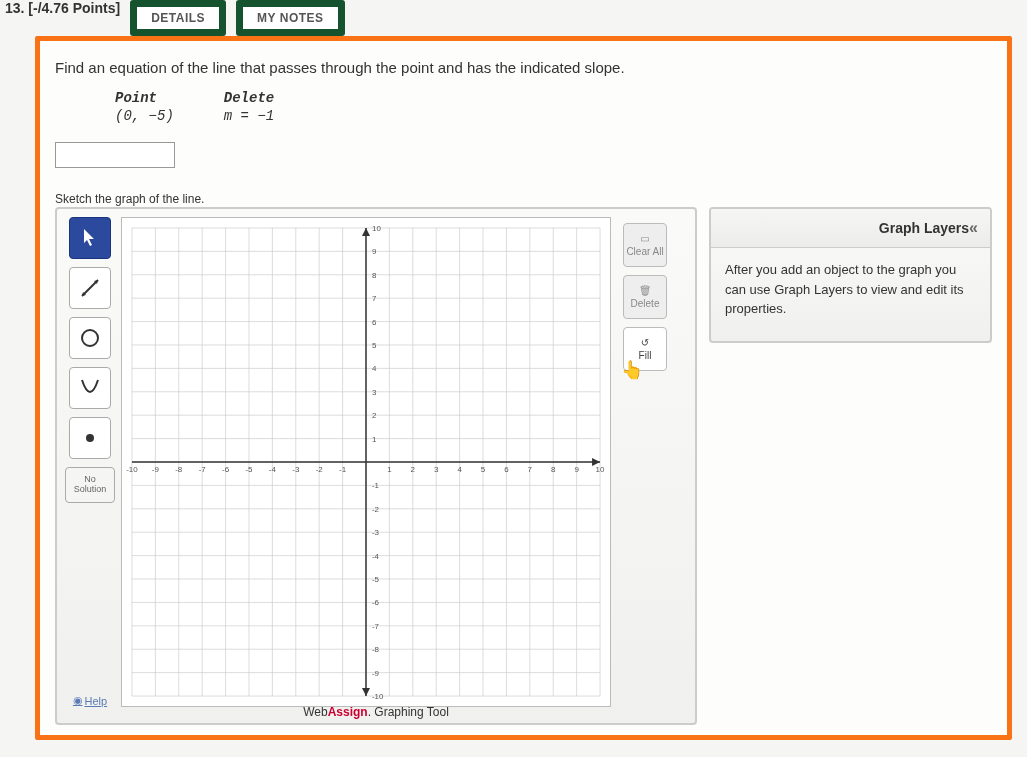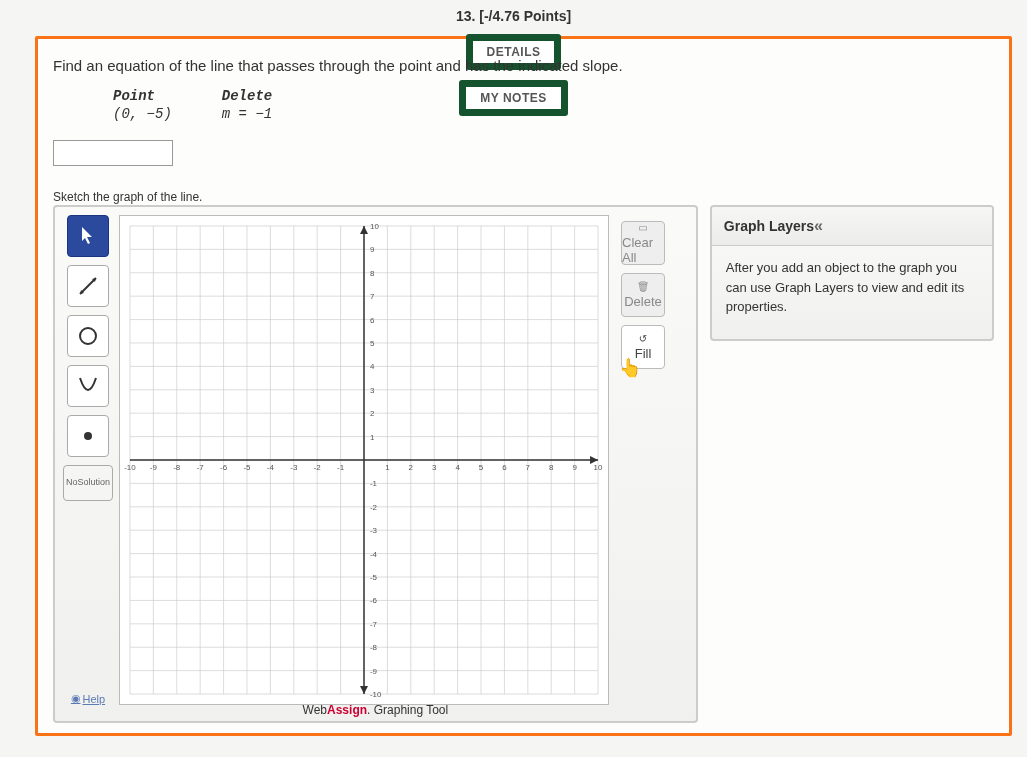--- a/index.html
+++ b/index.html
@@ -1,56 +1,56 @@
 <!DOCTYPE html>
 <html><head>
 <meta charset="utf-8">
 <style>
   * { box-sizing: border-box; margin: 0; padding: 0; }
   body { font-family: Arial, Helvetica, sans-serif; background: #f5f5f3; color: #333; width: 1027px; height: 757px; overflow: hidden; }
   
-  .header-row { display: flex; align-items: center; gap: 10px; padding: 8px 5px; height: 26px; flex-direction: column; }
+  .header-row { display: flex; align-items: flex-start; gap: 10px; padding: 0 5px; height: 26px; }
   .q-label { font-weight: bold; font-size: 14px; color: #333; }
   .pill-btn { background: #fff; border: 7px solid #14532d; border-radius: 3px; padding: 4px 14px; font-size: 12px; font-weight: bold; color: #555; cursor: pointer; letter-spacing: 0.5px; }
   
-  .content { margin: 10px 15px 0 35px; padding: 18px 15px 10px 15px; background: #fdfdfc; border: 3px solid #f97316; border-radius: 2px; }
+  .content { margin: 10px 15px 0 35px; padding: 18px 15px 10px 15px; background: #fdfdfc; border: 5px solid #f97316; border-radius: 2px; }
   .instruction { font-size: 15px; color: #333; margin-bottom: 14px; }
   .point-slope { display: flex; gap: 50px; margin-left: 60px; font-size: 14px; font-family: Liberation Mono, monospace; }
   .ps-col { text-align: left; font-style: italic; }
   .ps-col .lbl { font-weight: bold; font-style: italic; }
   .ps-col .val { margin-top: 2px; }
   .answer-input { margin: 18px 0 24px 0; width: 120px; height: 26px; border: 1px solid #999; background: #fff; padding: 2px 4px; }
   
   .sketch-label { font-size: 12px; color: #333; margin-bottom: 1px; }
   
   .graph-area { display: flex; align-items: flex-start; gap: 12px; }
   
   .graph-panel { border: 2px solid #ccc; background: linear-gradient(#fafaf8,#f0f0ee); border-radius: 4px; width: 680px; padding: 8px 8px 2px 8px; }
   .graph-body { display: flex; gap: 6px; }
   
   .toolbar { display: flex; flex-direction: column; gap: 8px; width: 50px; align-items: center; }
   .tool-btn { width: 42px; height: 42px; border: 1px solid #aaa; border-radius: 4px; background: #fff; display: flex; align-items: center; justify-content: center; cursor: pointer; font-size: 18px; }
   .tool-btn.active { background: #2b4a9e; border-color: #1a3580; color: #fff; }
-  .no-sol-btn { width: 50px; height: 36px; border: 1px solid #aaa; border-radius: 4px; background: #f5f5f3; font-size: 9px; display: flex; flex-direction: row; align-items: center; justify-content: center; cursor: pointer; color: #666; line-height: 1.1; }
+  .no-sol-btn { width: 50px; height: 36px; border: 1px solid #aaa; border-radius: 4px; background: #f5f5f3; font-size: 9px; display: flex; flex-direction: column; align-items: center; justify-content: center; cursor: pointer; color: #666; line-height: 1.1; }
   .help-link { font-size: 11px; color: #5a7bb5; text-decoration: underline; cursor: pointer; margin-top: auto; display:flex; align-items:center; gap:2px;}
   
   .grid-wrap { position: relative; width: 490px; height: 490px; background: #fff; border: 1px solid #bbb; }
   .grid-svg { width: 100%; height: 100%; }
   
   .side-tools { display: flex; flex-direction: column; gap: 8px; width: 56px; align-items: center; padding-top: 6px; }
   .side-btn { width: 44px; height: 44px; border: 1px solid #bbb; border-radius: 4px; background: #eee; display:flex; flex-direction:column; align-items:center; justify-content:center; font-size: 10px; color:#888; cursor: default; gap:2px;}
   .side-btn.enabled { background:#fff; cursor:pointer; color:#444; }
-  .side-btn .mini { font-size:13px; }
+  .side-btn .mini { font-size:10px; }
   
   .footer { text-align: center; font-size: 12px; color: #333; margin-top: -4px; padding: 2px 0 2px 0; }
   .footer .wa { color: #333; }
   .footer .assign { color: #c03; font-weight: bold; }
   
   .layers-panel { border: 2px solid #ccc; background: linear-gradient(#fafaf8,#f0f0ee); border-radius: 4px; width: 300px; overflow:hidden; }
-  .layers-head { display: flex; justify-content: flex-start; align-items:center; padding: 10px 12px; font-weight: bold; font-size: 14px; border-bottom: 1px solid #ccc; background: linear-gradient(#f6f6f4,#ececea); }
+  .layers-head { display: flex; justify-content: flex-end; align-items:center; padding: 10px 12px; font-weight: bold; font-size: 14px; border-bottom: 1px solid #ccc; background: linear-gradient(#f6f6f4,#ececea); }
   .layers-body { padding: 12px 14px 22px 14px; font-size: 13px; color: #333; line-height: 1.5; }
   .collapse-icon { font-size: 16px; color:#666; cursor:pointer; }
   
   .cursor-hand { position:absolute; font-size:18px; pointer-events:none; }
 </style>
 </head>
 <body>
 
 <div class="header-row">
   <span class="q-label"><span>13.</span> <span>[-/4.76 Points]</span></span>

